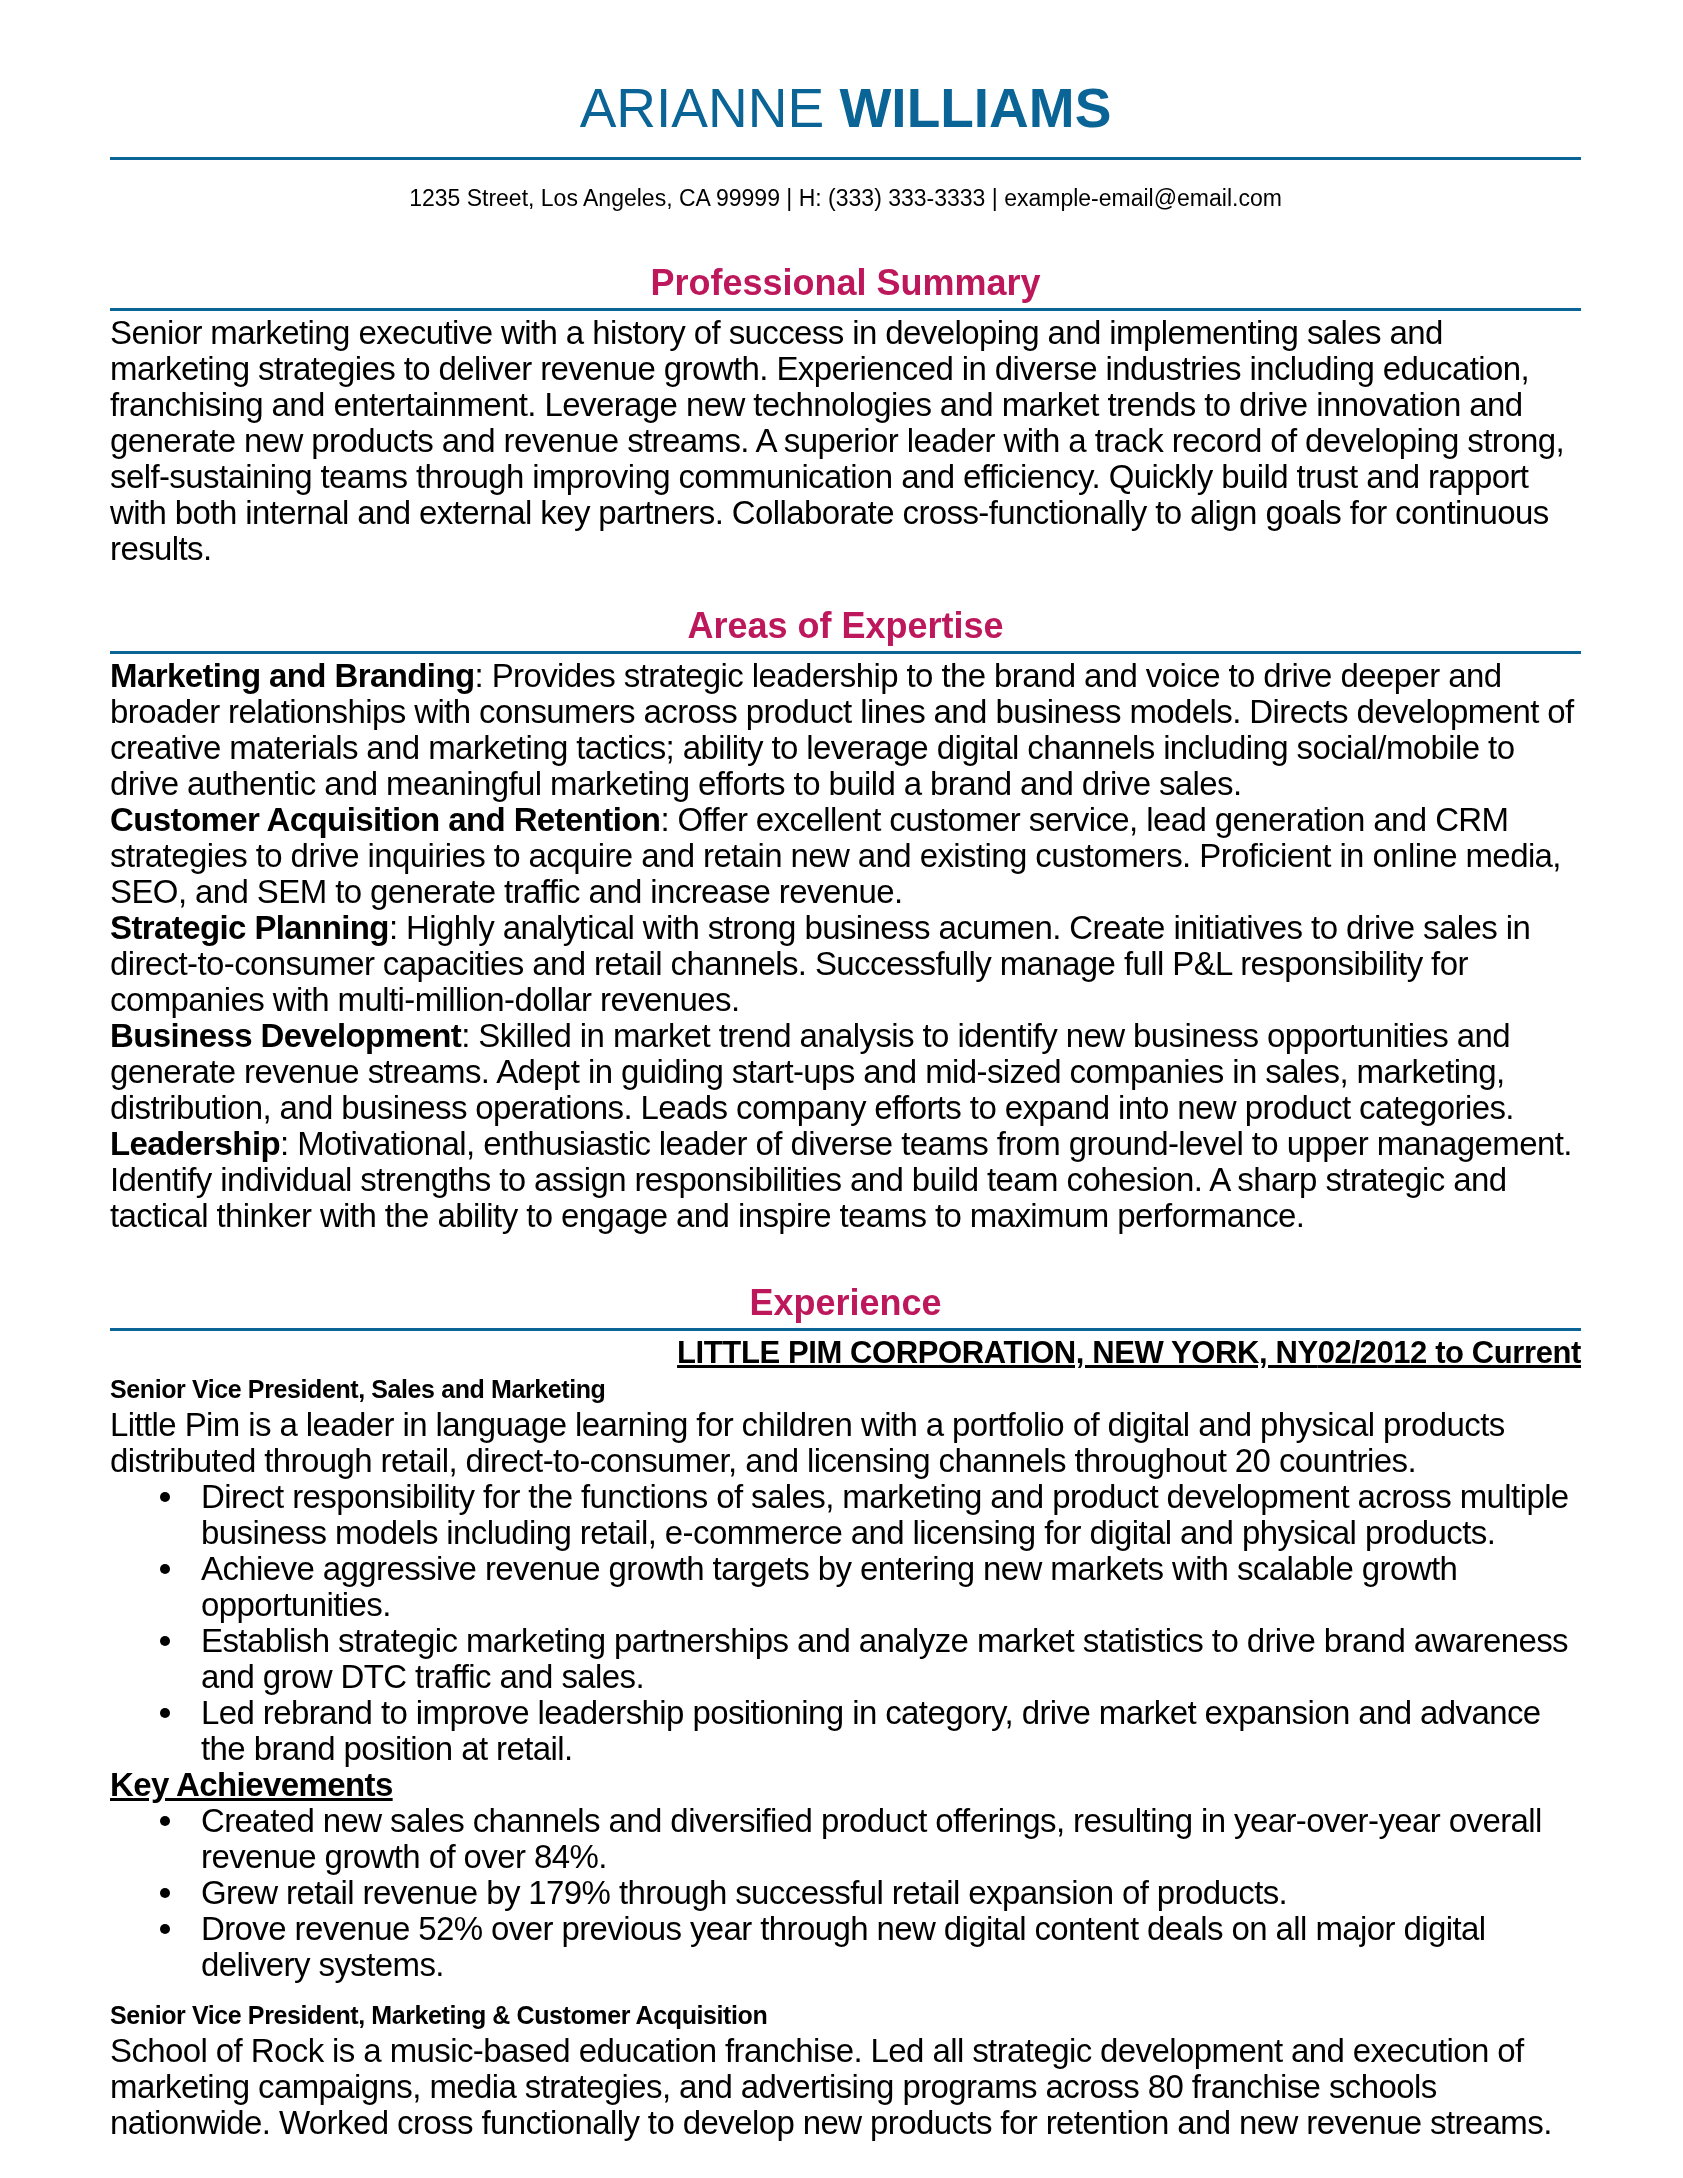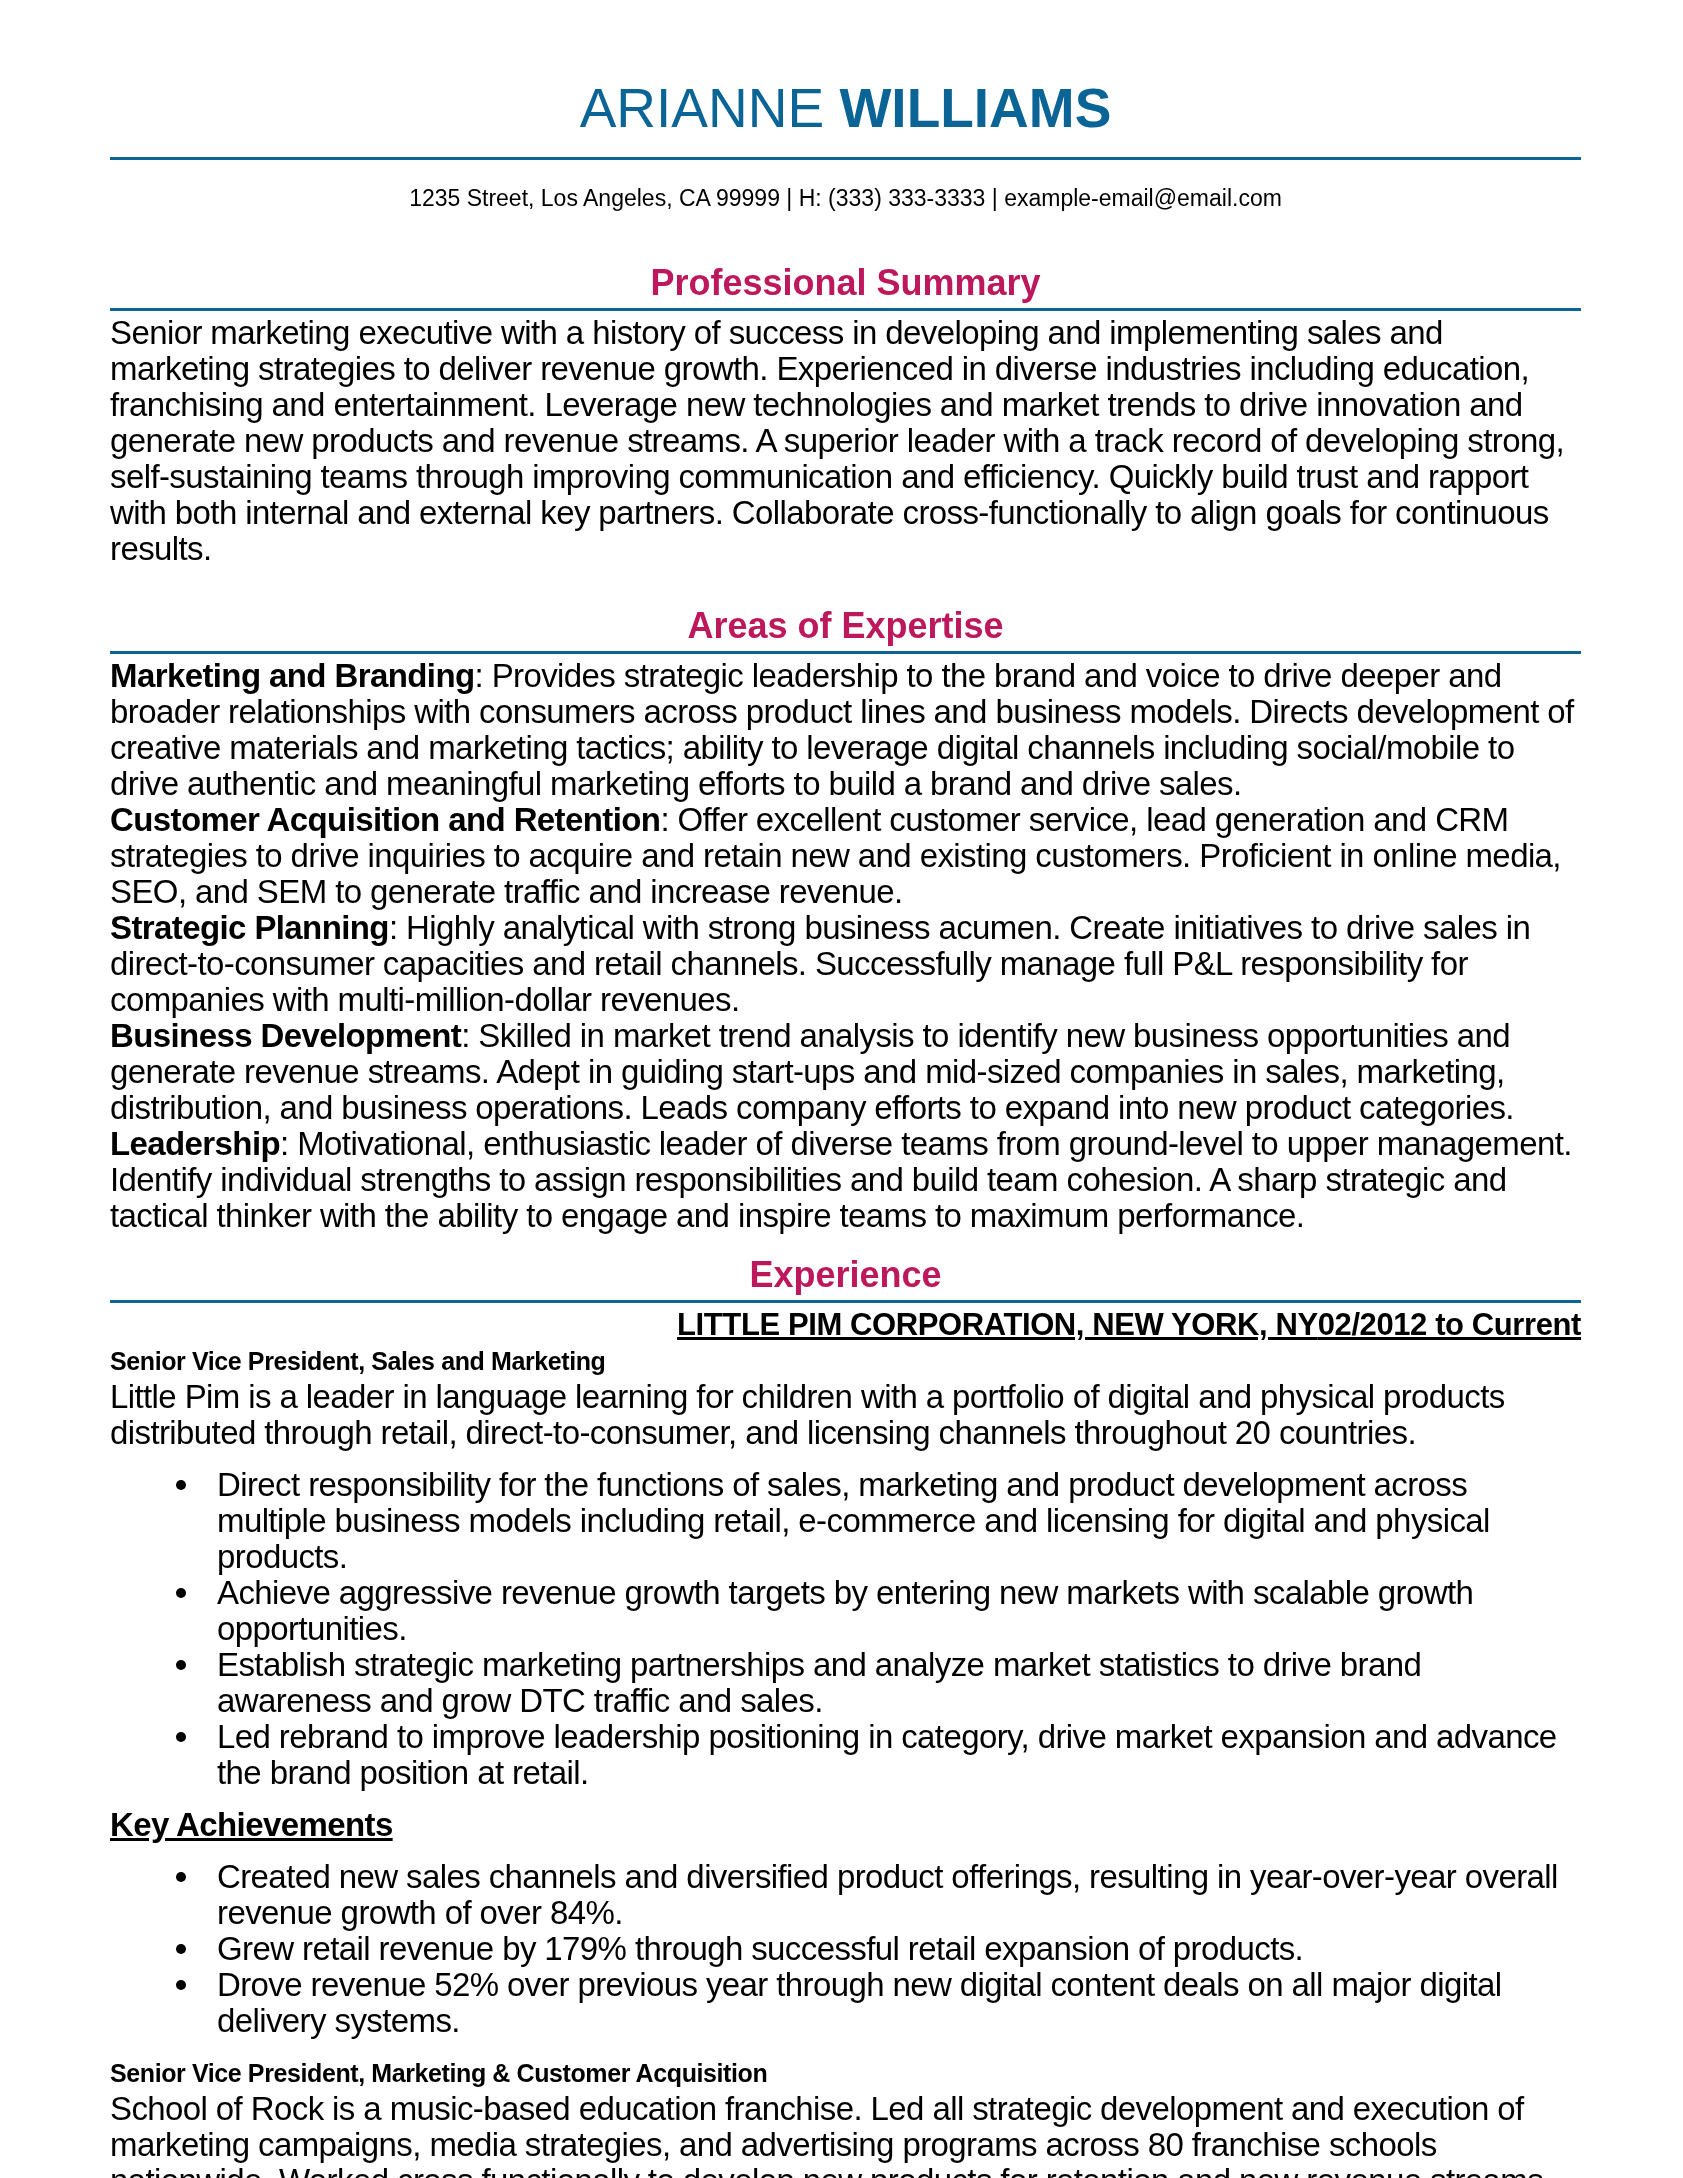--- a/index.html
+++ b/index.html
@@ -51,40 +51,40 @@
       color: #be185d;
     }
     .section-rule { margin-top: 4px; margin-bottom: 4px; }
     .body-text {
       font-size: 33px;
       line-height: 36px;
       letter-spacing: -0.6px;
     }
     .summary-head { margin-top: 50px; }
     .expertise-head { margin-top: 38px; }
-    .experience-head { margin-top: 20px; }
+    .experience-head { margin-top: 48px; }
     .exp-item .label { font-weight: bold; }
     .job-header {
       display: flex;
       justify-content: flex-end;
       font-weight: bold;
       font-size: 31px;
       line-height: 36px;
       letter-spacing: -0.4px;
       text-decoration: underline;
     }
     .job-title {
       font-weight: bold;
       font-size: 25px;
       line-height: 36px;
       letter-spacing: -0.4px;
     }
     .bullets {
       list-style: none;
-      margin: 16px;
+      margin: 0;
       padding: 0 0 0 50px;
     }
     .bullets li {
       position: relative;
       padding-left: 41px;
     }
     .bullets li .dot {
       position: absolute;
       left: 0;
       top: 13px;

